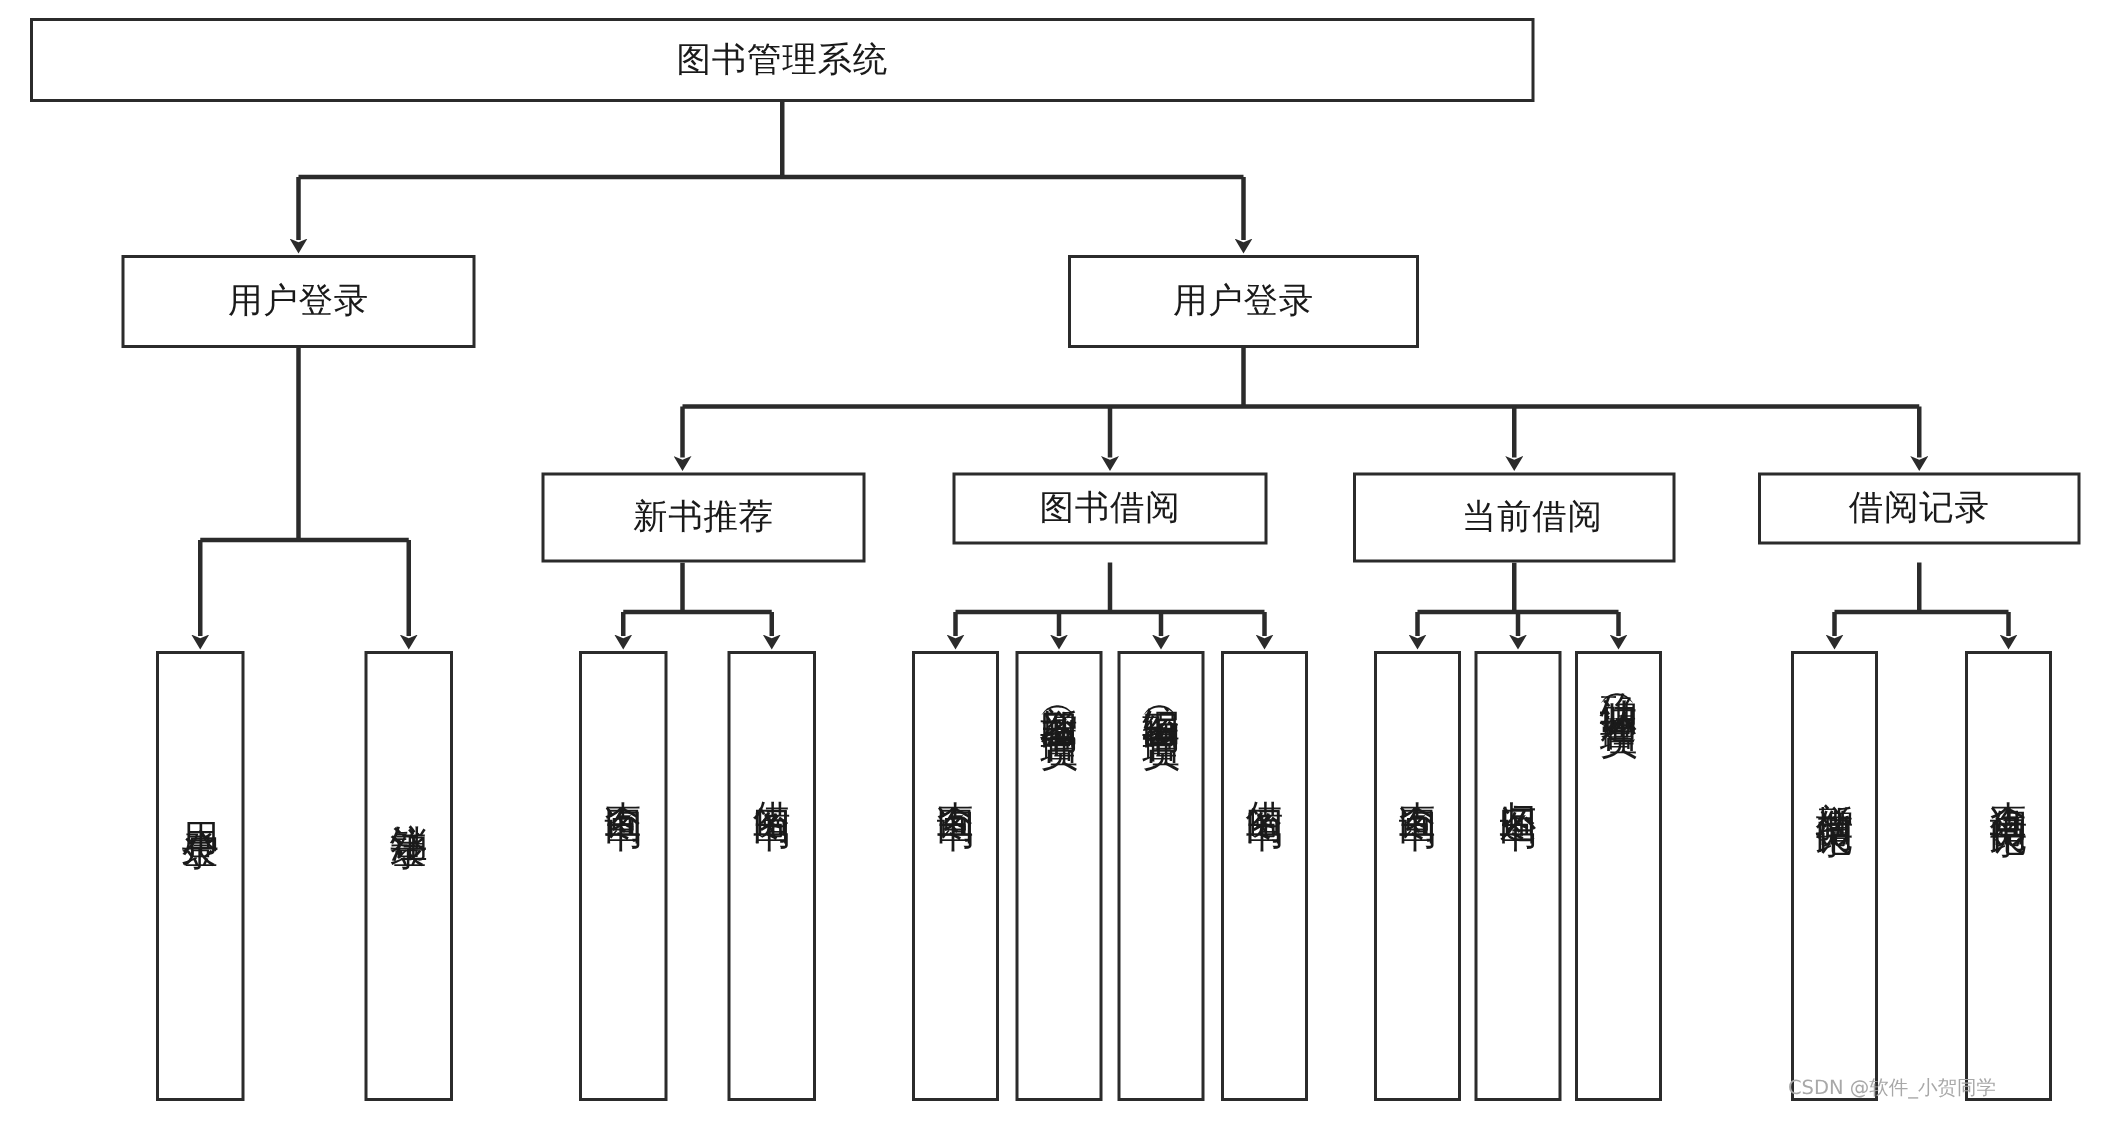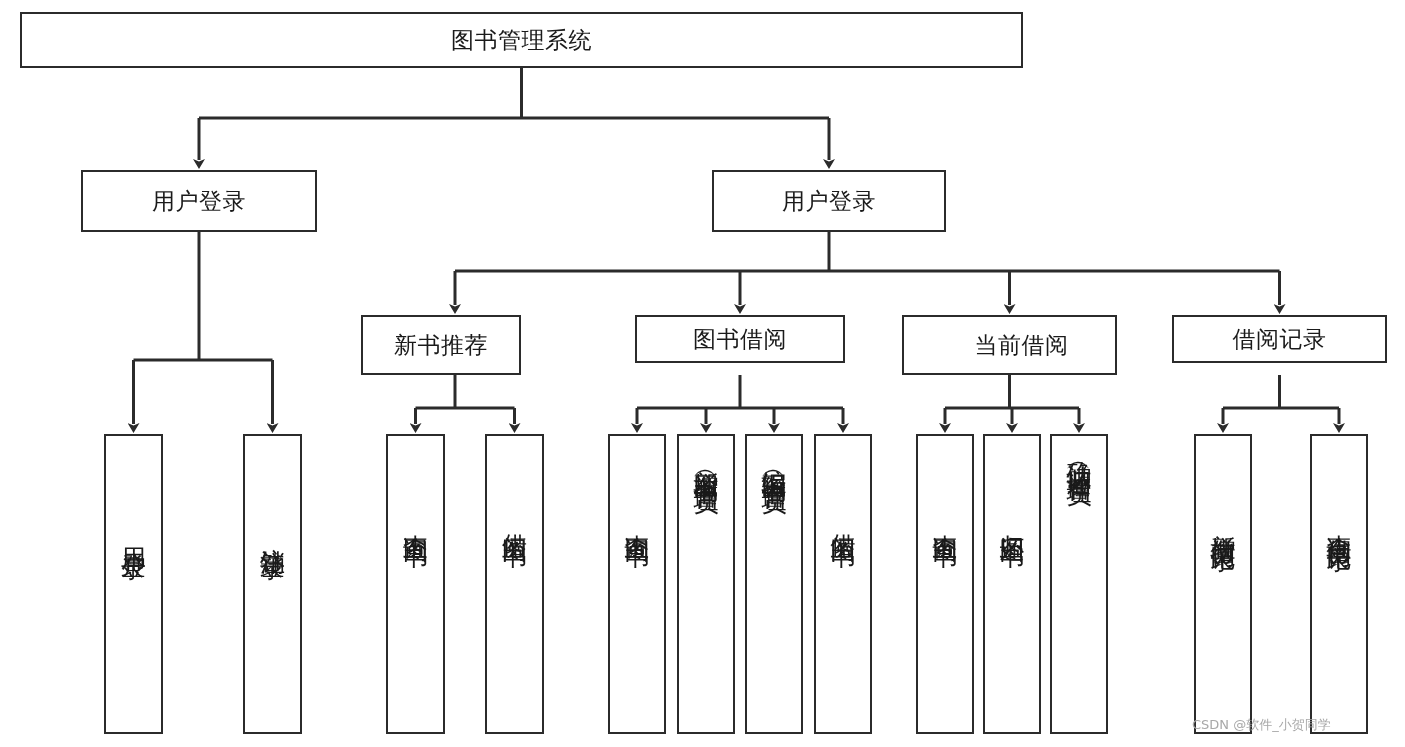--- a/index.html
+++ b/index.html
@@ -118,21 +118,21 @@
   <div id="nodes-layer">
       <div class="node horiz" style="left: 20px; top: 12px; width: 1003px; height: 56px; border-color: rgb(43, 43, 43); background: rgb(255, 255, 255);">
         <span class="lbl">图书管理系统</span>
       </div>
       <div class="node horiz" style="left: 81px; top: 170px; width: 236px; height: 62px; border-color: rgb(43, 43, 43); background: rgb(255, 255, 255);">
         <span class="lbl">用户登录</span>
       </div>
       <div class="node horiz" style="left: 712px; top: 170px; width: 234px; height: 62px; border-color: rgb(43, 43, 43); background: rgb(255, 255, 255);">
         <span class="lbl">用户登录</span>
       </div>
-      <div class="node horiz" style="left: 361px; top: 315px; width: 160px; height: 60px; border-color: rgb(43, 43, 43); background: rgb(255, 255, 255);">
+      <div class="node horiz" style="left: 361px; top: 315px; width: 216px; height: 60px; border-color: rgb(43, 43, 43); background: rgb(255, 255, 255);">
         <span class="lbl">新书推荐</span>
       </div>
       <div class="node horiz" style="left: 635px; top: 315px; width: 210px; height: 48px; border-color: rgb(43, 43, 43); background: rgb(255, 255, 255);">
         <span class="lbl">图书借阅</span>
       </div>
       <div class="node horiz" style="left: 902px; top: 315px; width: 215px; height: 60px; border-color: rgb(43, 43, 43); background: rgb(255, 255, 255); padding-left: 24px;">
         <span class="lbl">当前借阅</span>
       </div>
       <div class="node horiz" style="left: 1172px; top: 315px; width: 215px; height: 48px; border-color: rgb(43, 43, 43); background: rgb(255, 255, 255);">
         <span class="lbl">借阅记录</span>

